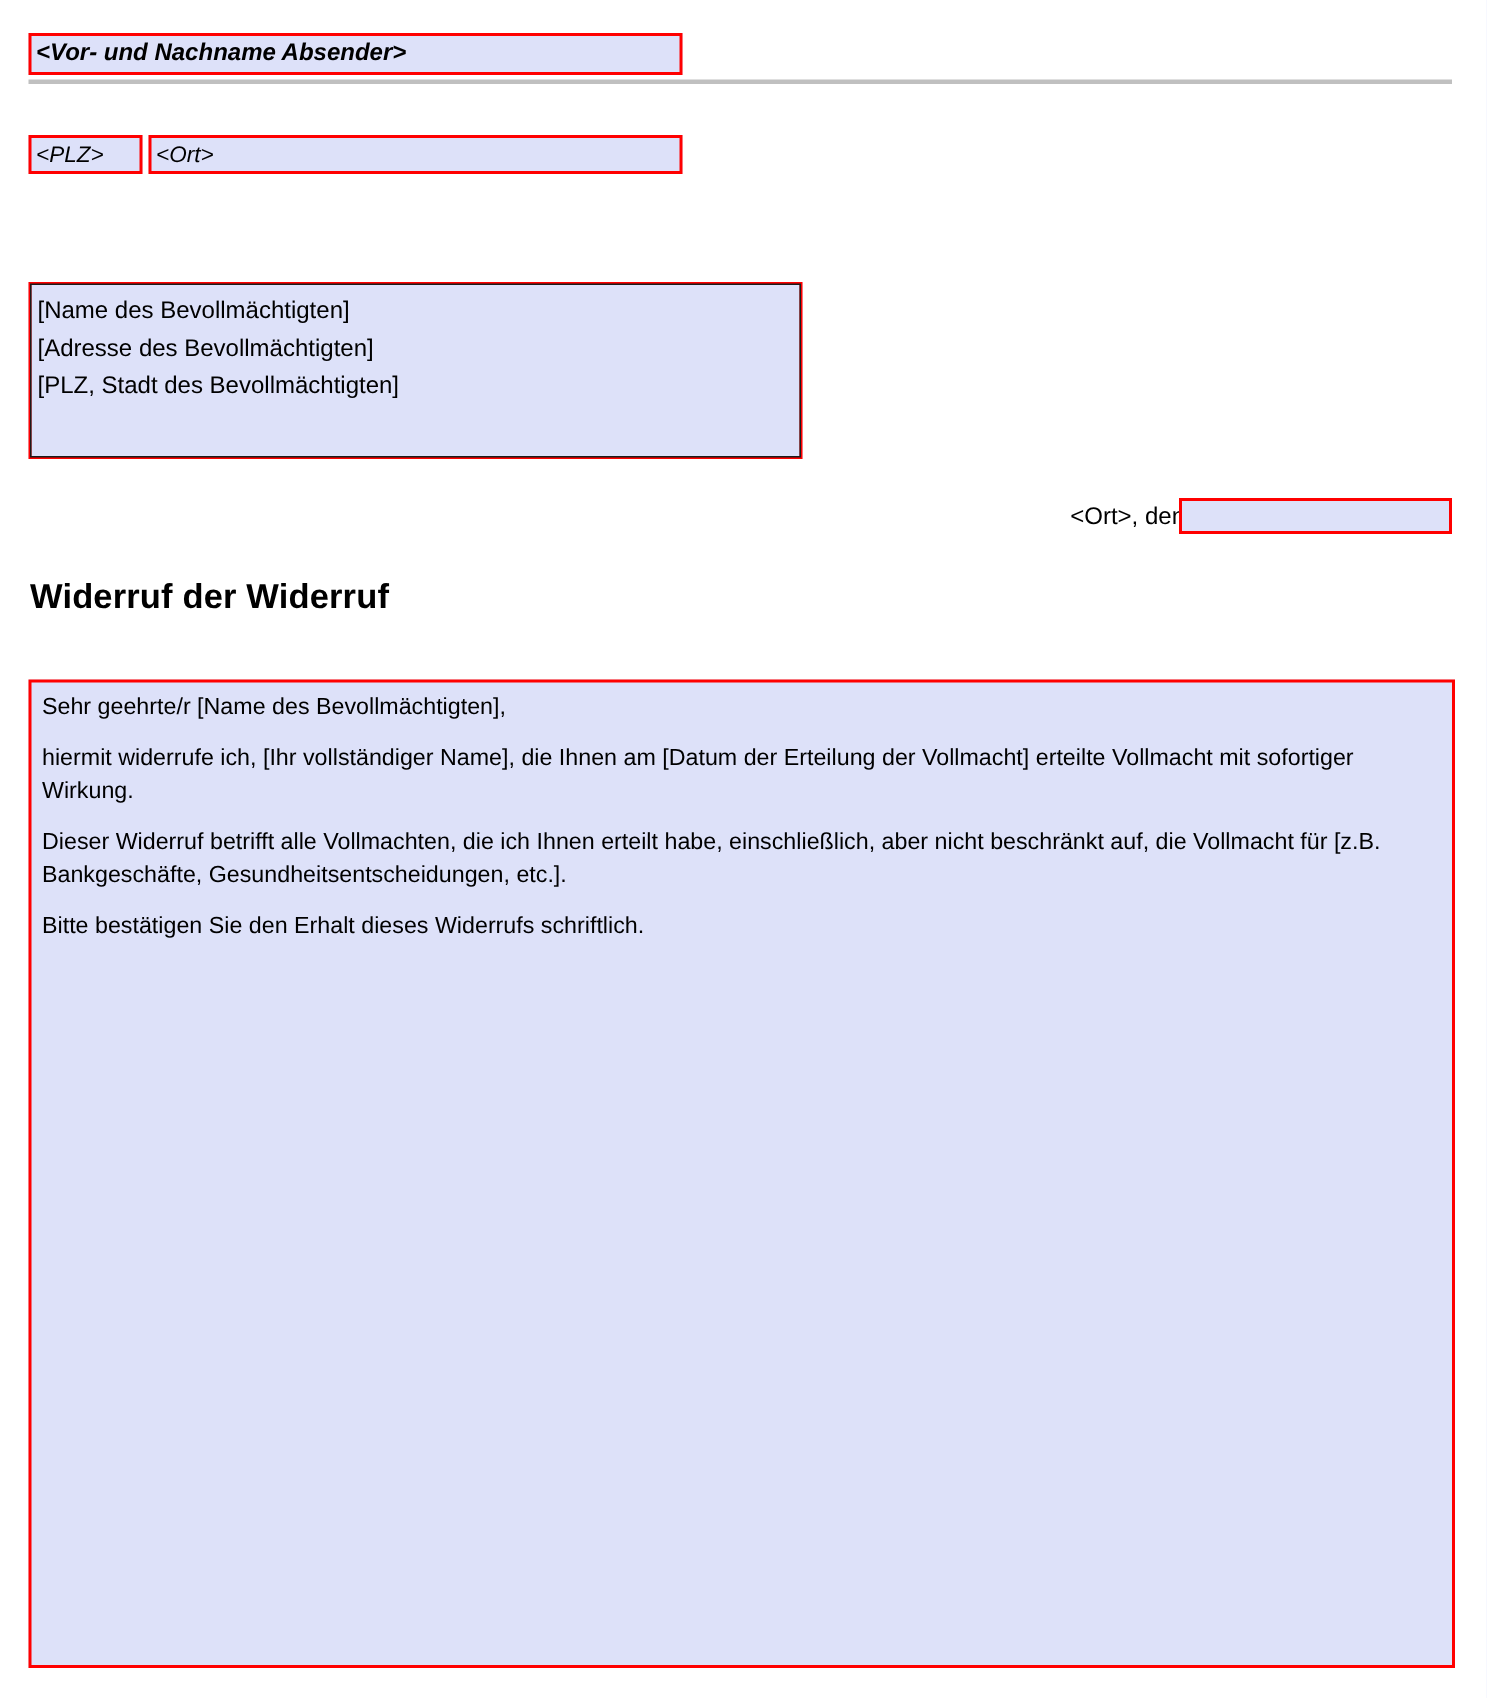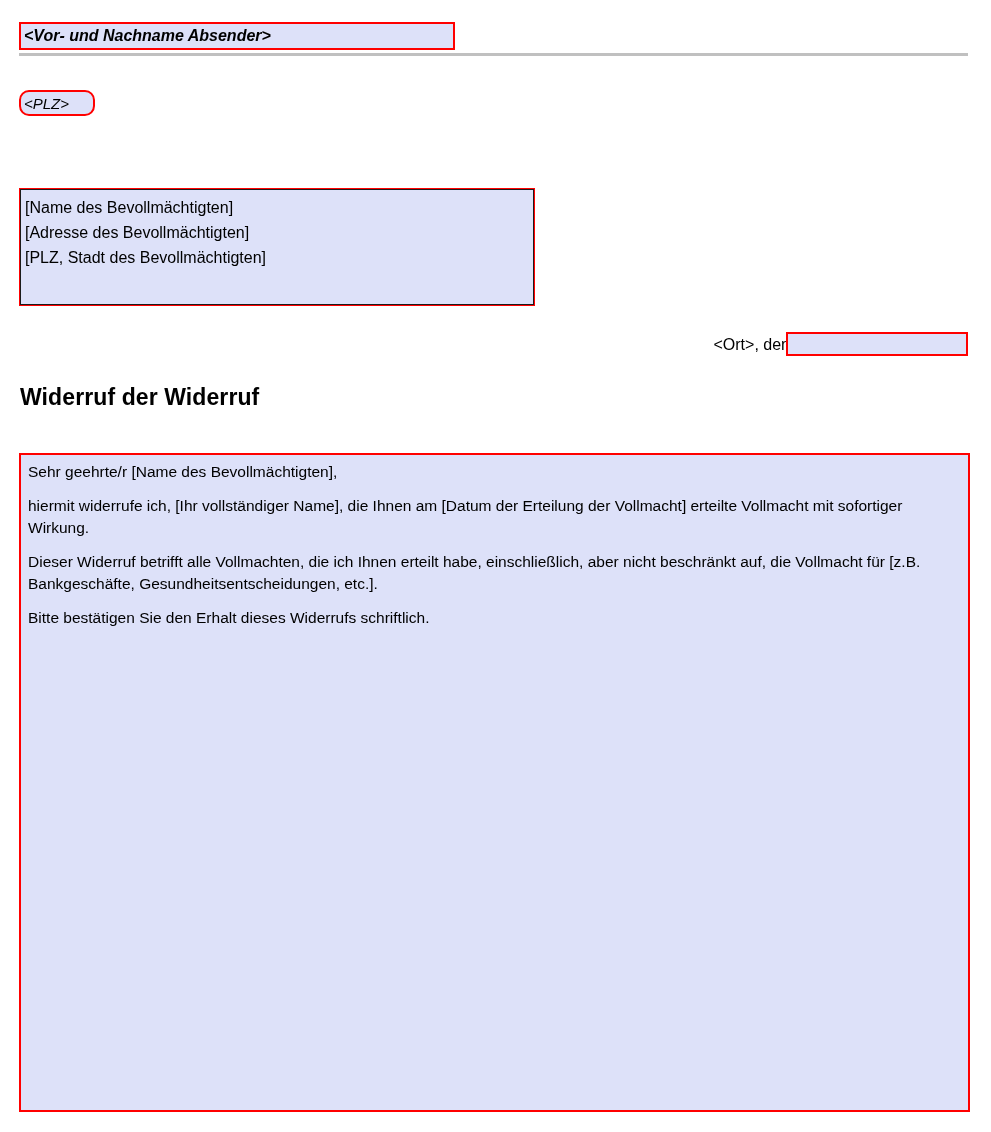--- a/index.html
+++ b/index.html
@@ -55,21 +55,21 @@
     width: 949px; height: 3px;
     background: #c0c0c0;
   }
 
   #sender-street {
     left: 19px; top: 59px;
     width: 436px; height: 26px;
   }
   #sender-plz {
     left: 19px; top: 90px;
-    width: 76px; height: 26px; border-radius: 10px;
+    width: 76px; height: 26px;
   }
   #sender-ort {
     left: 99px; top: 90px;
     width: 356px; height: 26px;
   }
 
   
   #recipient-block {
     position: absolute;
     box-sizing: border-box;
@@ -137,20 +137,21 @@
 
 <div class="page">
 
   <div class="field bold italic" id="sender-name">&lt;Vor- und Nachname Absender&gt;</div>
 
   <div id="rule"></div>
 
 
   <div class="field italic" id="sender-plz">&lt;PLZ&gt;</div>
 
+  <div class="field italic" id="sender-ort">&lt;Ort&gt;</div>
 
   <div id="recipient-block">
     <div class="line">[Name des Bevollmächtigten]</div>
     <div class="line">[Adresse des Bevollmächtigten]</div>
     <div class="line">[PLZ, Stadt des Bevollmächtigten]</div>
   </div>
 
   <div id="place-date-row">
     <span id="place-label">&lt;Ort&gt;, den</span>
     <div class="field" id="date-field"></div>

